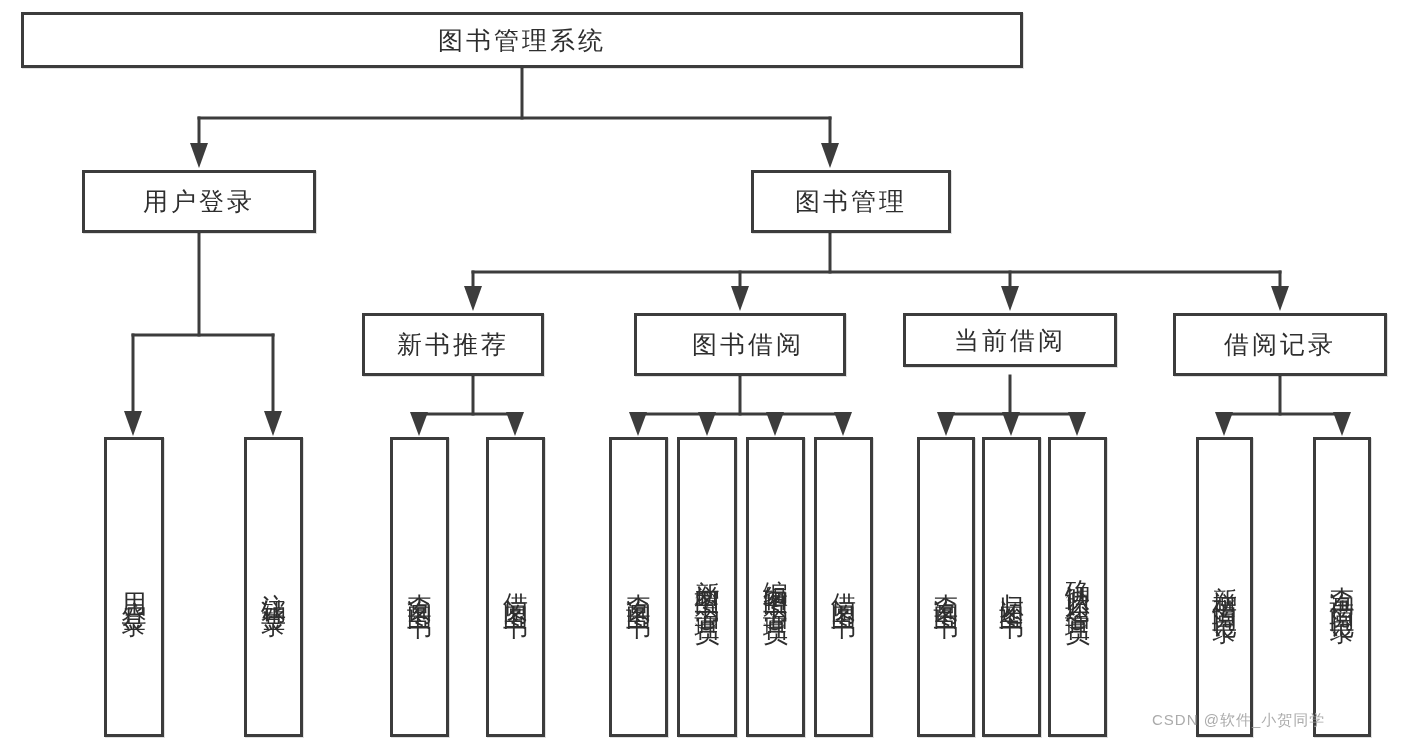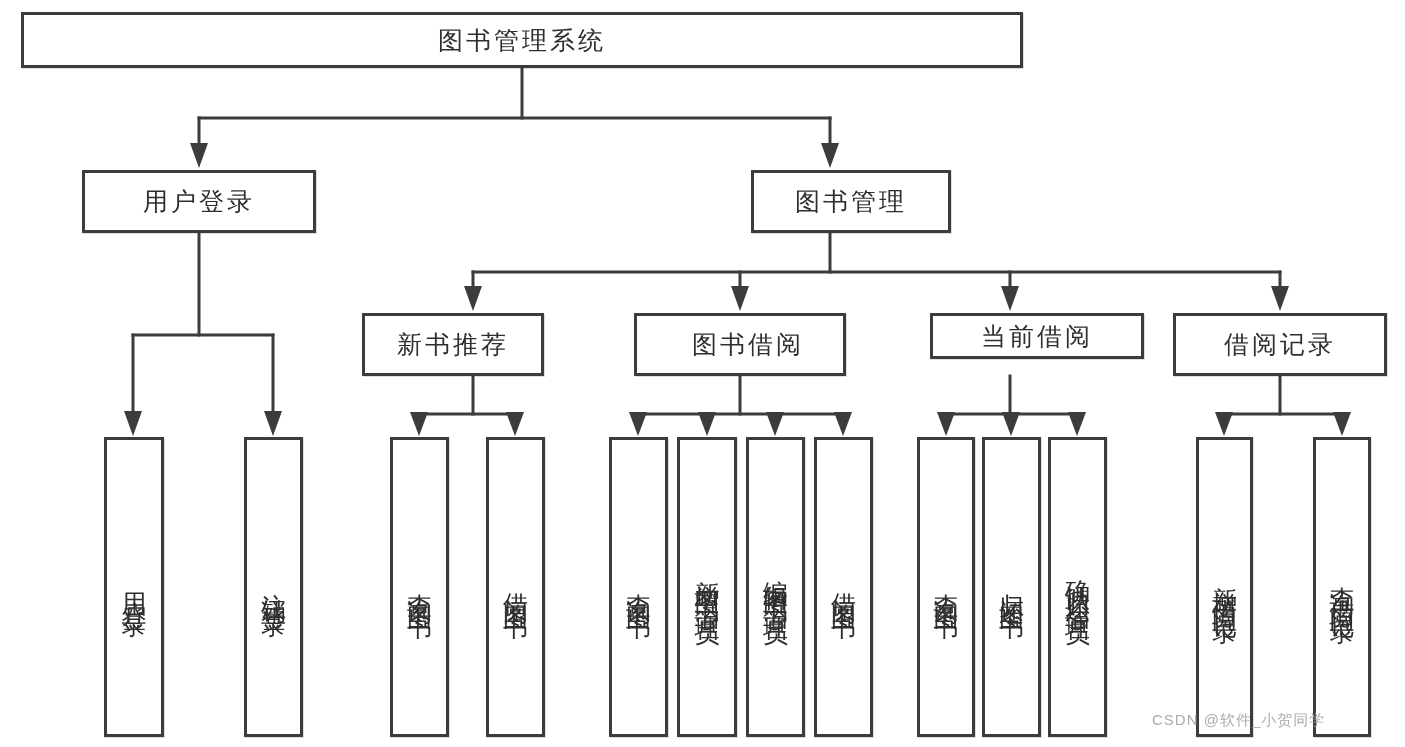--- a/index.html
+++ b/index.html
@@ -117,21 +117,21 @@
   <div class="node h-node" style="left:713px;top:170px;width:200px;height:63px;margin-left:38px;">
     <span>图书管理</span>
   </div>
 
   <div class="node h-node" style="left:362px;top:313px;width:182px;height:63px;">
     <span>新书推荐</span>
   </div>
   <div class="node h-node" style="left:634px;top:313px;width:212px;height:63px;padding-left:16px;">
     <span>图书借阅</span>
   </div>
-  <div class="node h-node" style="left:930px;top:313px;width:214px;height:46px;">
+  <div class="node h-node" style="left:903px;top:313px;width:214px;height:54px;">
     <span>当前借阅</span>
   </div>
   <div class="node h-node" style="left:1173px;top:313px;width:214px;height:63px;">
     <span>借阅记录</span>
   </div>
 
   <div class="node v-node" style="left:104px;top:437px;width:60px;height:300px;">
     <span>用户登录</span>
   </div>
   <div class="node v-node" style="left:244px;top:437px;width:59px;height:300px;">

